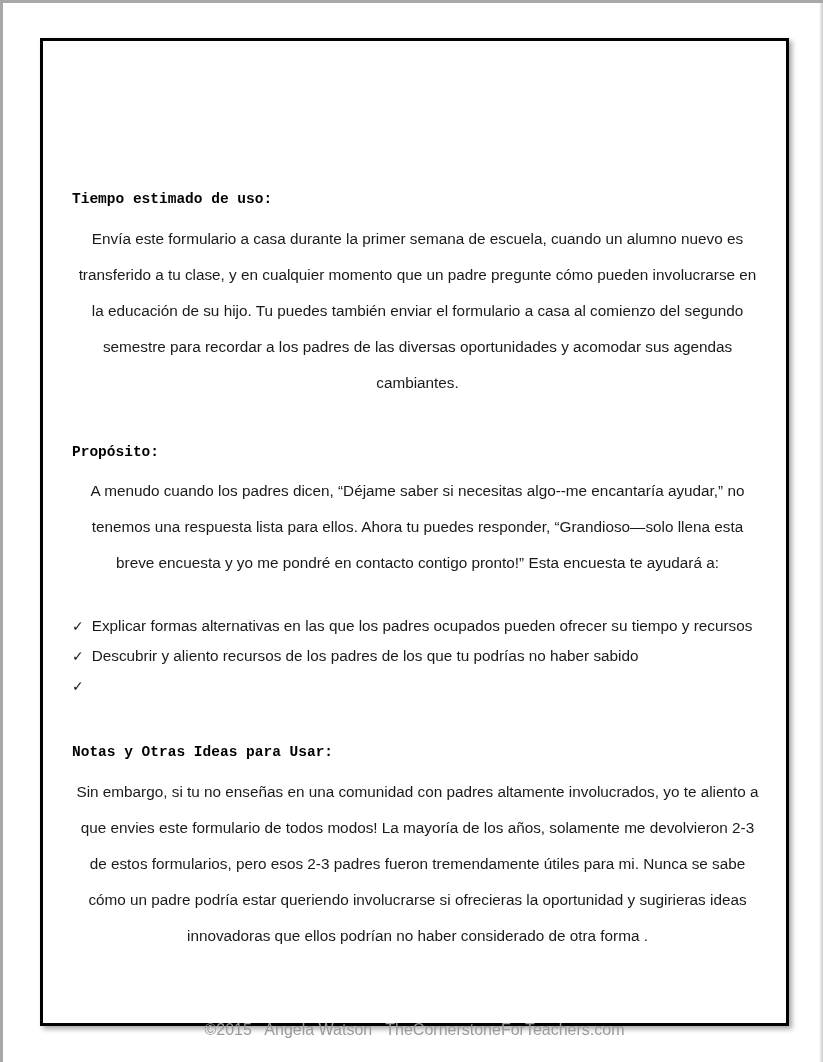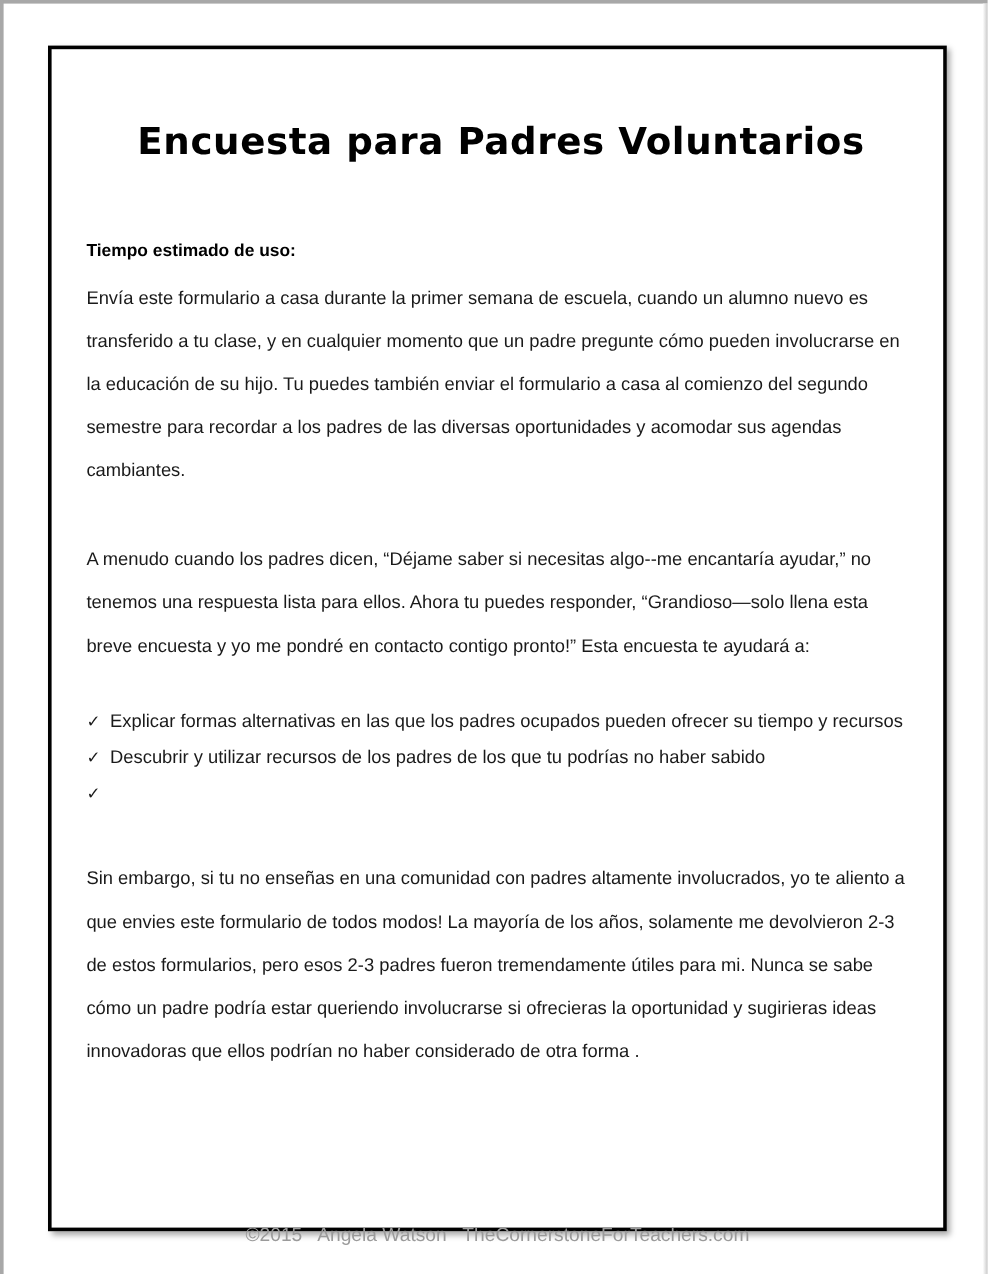--- a/index.html
+++ b/index.html
@@ -73,36 +73,36 @@
   }
 
   .content-flow {
     position: absolute;
     top: 145px;
     left: 0;
     width: 691px;
   }
 
   .section-heading {
-    font-family: Liberation Sans, sans-serif;
+    font-family: Liberation Mono, monospace;
     font-size: 14.5px;
     font-weight: bold;
     color: #000000;
     line-height: 1.0;
-    margin: 16px 0 14px 0;
+    margin: 6px 0 14px 0;
   }
 
   .body-paragraph {
     font-family: "Liberation Sans", sans-serif;
     font-size: 15.3px;
     font-weight: normal;
     color: #1a1a1a;
     line-height: 36px;
     margin: 0;
-    text-align: left;
+    text-align: center;
   }
 
   .gap-lg { height: 38px; }
   .gap-md { height: 30px; }
 
   .check-list {
     list-style: none;
     margin: 0;
     padding: 0;
   }
@@ -138,49 +138,50 @@
 </style>
 </head>
 <body>
 
 <div class="page-sheet">
   <div class="page-shadow-right"></div>
 
   <div class="doc-frame">
     <div class="doc-inner">
 
-      <h1 class="doc-title">Encuesta para Padres Voluntarios</h1>
 
       <div class="content-flow">
 
         <div class="section-heading">Tiempo estimado de uso:</div>
         <p class="body-paragraph">Envía este formulario a casa durante la primer semana de escuela, cuando un alumno nuevo es transferido a tu clase, y en cualquier momento que un padre pregunte cómo pueden involucrarse en la educación de su hijo.  Tu puedes también enviar el formulario a casa al comienzo del segundo semestre para recordar a los padres de las diversas oportunidades y acomodar sus agendas cambiantes.</p>
 
         <div class="gap-lg"></div>
 
+        <div class="section-heading">Propósito:</div>
         <p class="body-paragraph">A menudo cuando los padres dicen, “Déjame saber si necesitas algo--me encantaría ayudar,” no tenemos una respuesta lista para ellos.  Ahora tu puedes responder, “Grandioso—solo llena esta breve encuesta y yo me pondré en contacto contigo pronto!”  Esta encuesta te ayudará a:</p>
 
         <div class="gap-md"></div>
 
         <ul class="check-list">
           <li class="check-item">
             <span class="check-glyph">✓</span>
             <span>Explicar formas alternativas en las que los padres ocupados pueden ofrecer su tiempo y recursos</span>
           </li>
           <li class="check-item">
             <span class="check-glyph">✓</span>
-            <span>Descubrir y utilizar recursos de los padres de los que tu podrías no haber sabido</span>
+            <span>Descubrir y aliento recursos de los padres de los que tu podrías no haber sabido</span>
           </li>
           <li class="check-item">
             <span class="check-glyph">✓</span>
           </li>
         </ul>
 
         <div class="gap-lg"></div>
 
+        <div class="section-heading">Notas y Otras Ideas para Usar:</div>
         <p class="body-paragraph">Sin embargo, si tu no enseñas en una comunidad con padres altamente involucrados, yo te aliento a que envies este formulario de todos modos!  La mayoría de los años, solamente me devolvieron 2-3 de estos formularios, pero esos 2-3 padres fueron tremendamente útiles para mi.  Nunca se sabe cómo un padre podría estar queriendo involucrarse si ofrecieras la oportunidad y sugirieras ideas innovadoras que ellos podrían no haber considerado de otra forma .</p>
 
       </div>
     </div>
   </div>
 
   <div class="footer-credit">©2015   Angela Watson   TheCornerstoneForTeachers.com</div>
 </div>
 
 </body></html>

